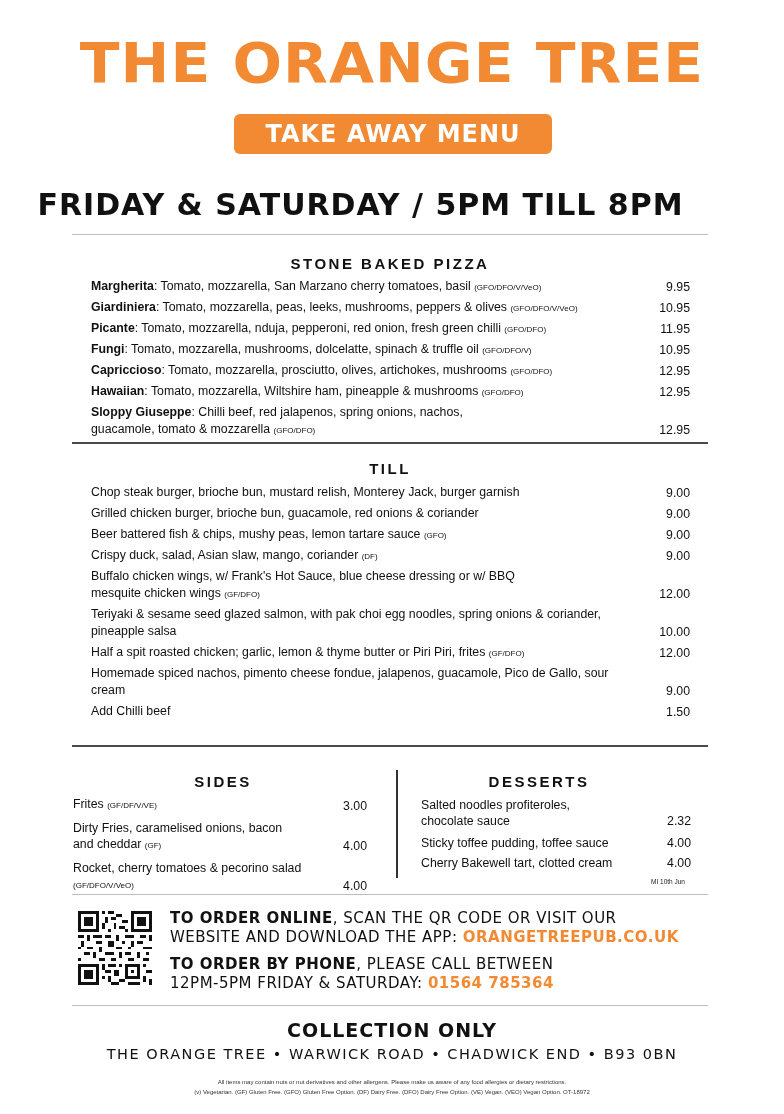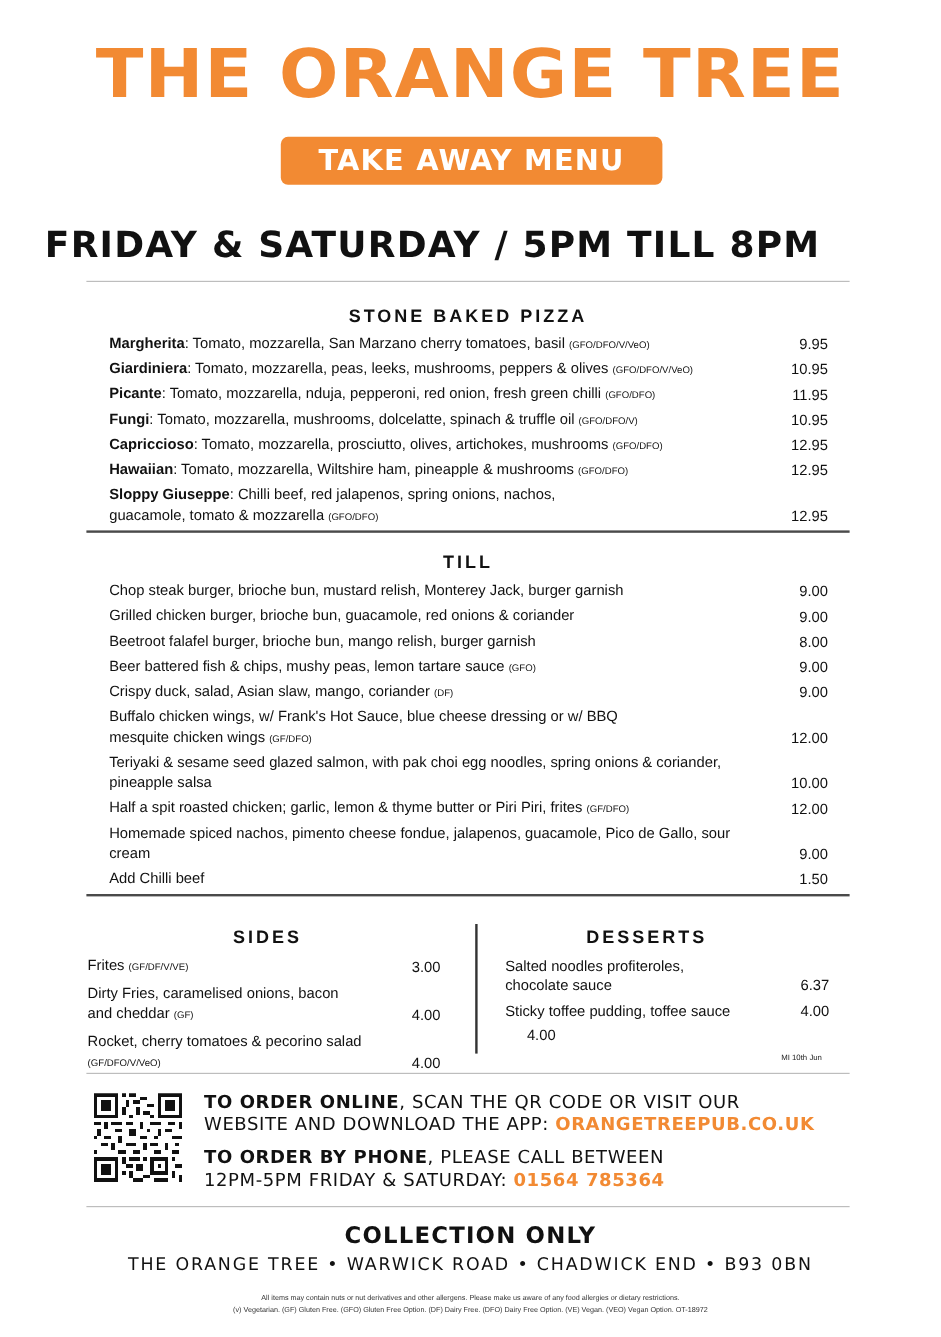--- a/index.html
+++ b/index.html
@@ -125,24 +125,20 @@
 <div class="menu-list mains" style="left:91px; top:484px; width:599px;">
   <div class="item">
     <span class="desc"><span>Chop steak burger, brioche bun, mustard relish, Monterey Jack, burger garnish</span><span class="tag"></span></span>
     <span class="price">9.00</span>
   </div>
   <div class="item">
     <span class="desc"><span>Grilled chicken burger, brioche bun, guacamole, red onions &amp; coriander</span><span class="tag"></span></span>
     <span class="price">9.00</span>
   </div>
   <div class="item">
-    <span class="desc"><span>Beetroot falafel burger, brioche bun, mango relish, burger garnish</span><span class="tag"></span></span>
-    <span class="price">8.00</span>
-  </div>
-  <div class="item">
     <span class="desc"><span>Beer battered fish &amp; chips, mushy peas, lemon tartare sauce </span><span class="tag">(GFO)</span></span>
     <span class="price">9.00</span>
   </div>
   <div class="item">
     <span class="desc"><span>Crispy duck, salad, Asian slaw, mango, coriander </span><span class="tag">(DF)</span></span>
     <span class="price">9.00</span>
   </div>
   <div class="item">
     <span class="desc" style="padding-right:80px;"><span>Buffalo chicken wings, w/ Frank's Hot Sauce, blue cheese dressing or w/ BBQ mesquite chicken wings </span><span class="tag">(GF/DFO)</span></span>
     <span class="price">12.00</span>
@@ -181,27 +177,28 @@
     <span class="price">4.00</span>
   </div>
 </div>
 
 <div class="vrule" style="left:396px; top:770px; height:108px;"></div>
 
 <div class="section-head" style="left:404px; width:270px; top:773px;">DESSERTS</div>
 <div class="menu-list desserts" style="left:421px; top:797px; width:270px;">
   <div class="item">
     <span class="desc" style="padding-right:60px;"><span>Salted noodles profiteroles, chocolate sauce</span></span>
-    <span class="price">6.37</span>
+    <span class="price">2.32</span>
   </div>
   <div class="item" style="margin-bottom:4px;">
     <span class="desc"><span>Sticky toffee pudding, toffee sauce</span></span>
     <span class="price">4.00</span>
   </div>
   <div class="item">
+    <span class="desc"><span>Cherry Bakewell tart, clotted cream</span></span>
     <span class="price">4.00</span>
   </div>
 </div>
 <div class="note-small" style="left:651px; top:878px;">MI 10th Jun</div>
 
 <div class="rule-light" style="left:72px; top:894px; width:636px;"></div>
 
 <div class="qr">
   <svg width="74" height="74" viewBox="0 0 25 25" shape-rendering="crispEdges">
     <rect width="25" height="25" fill="#fff"></rect>

